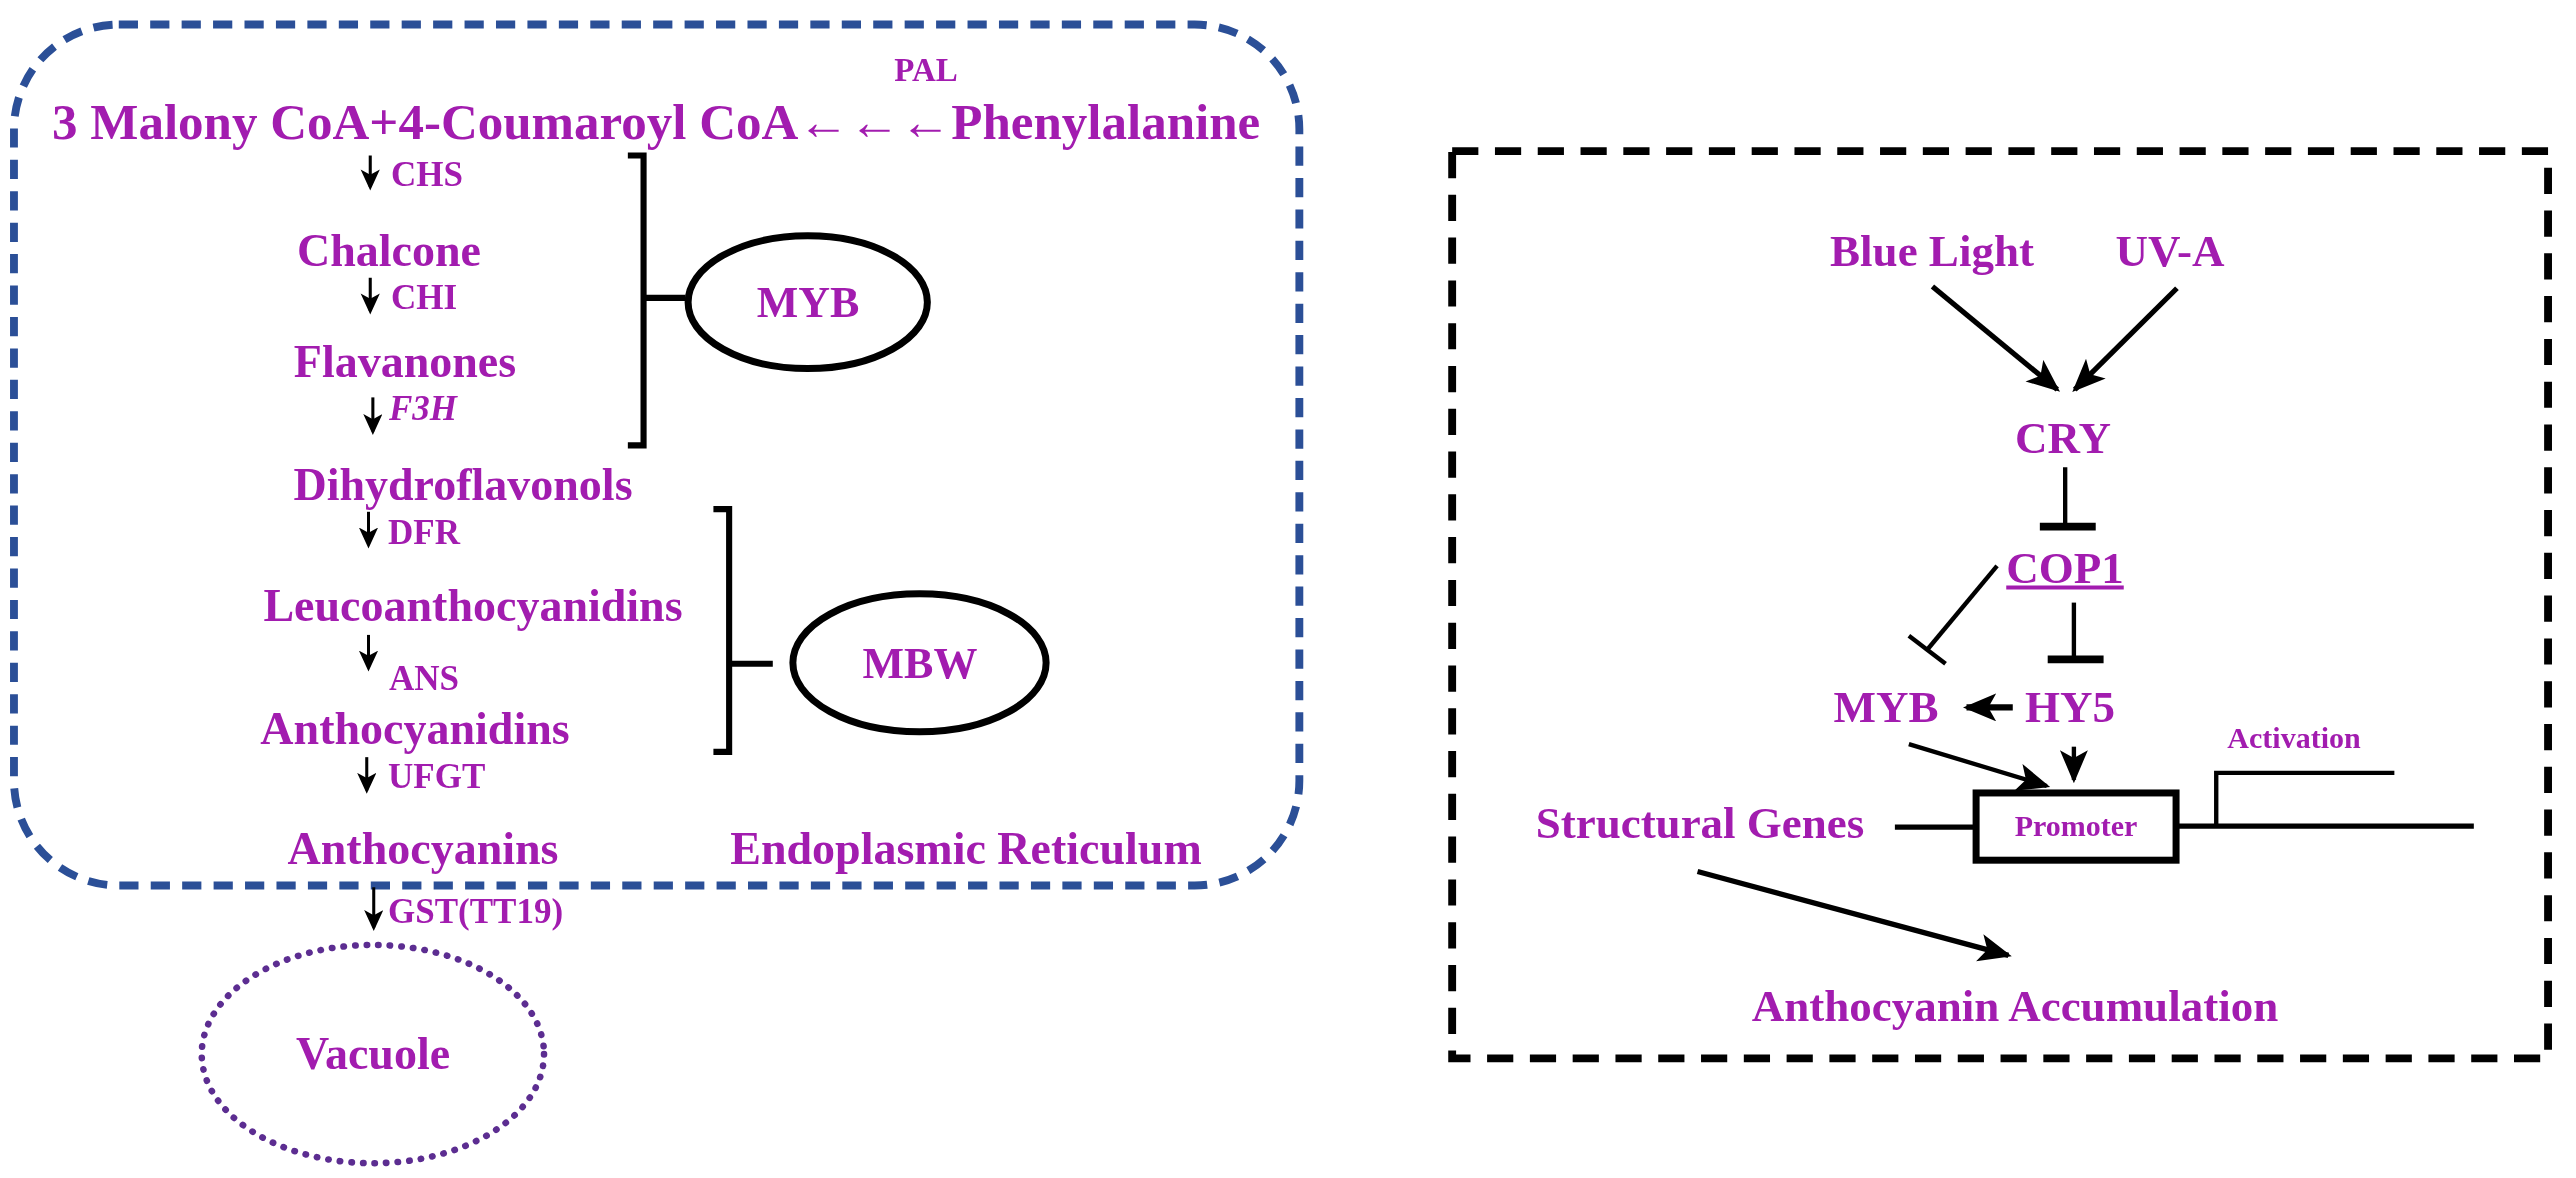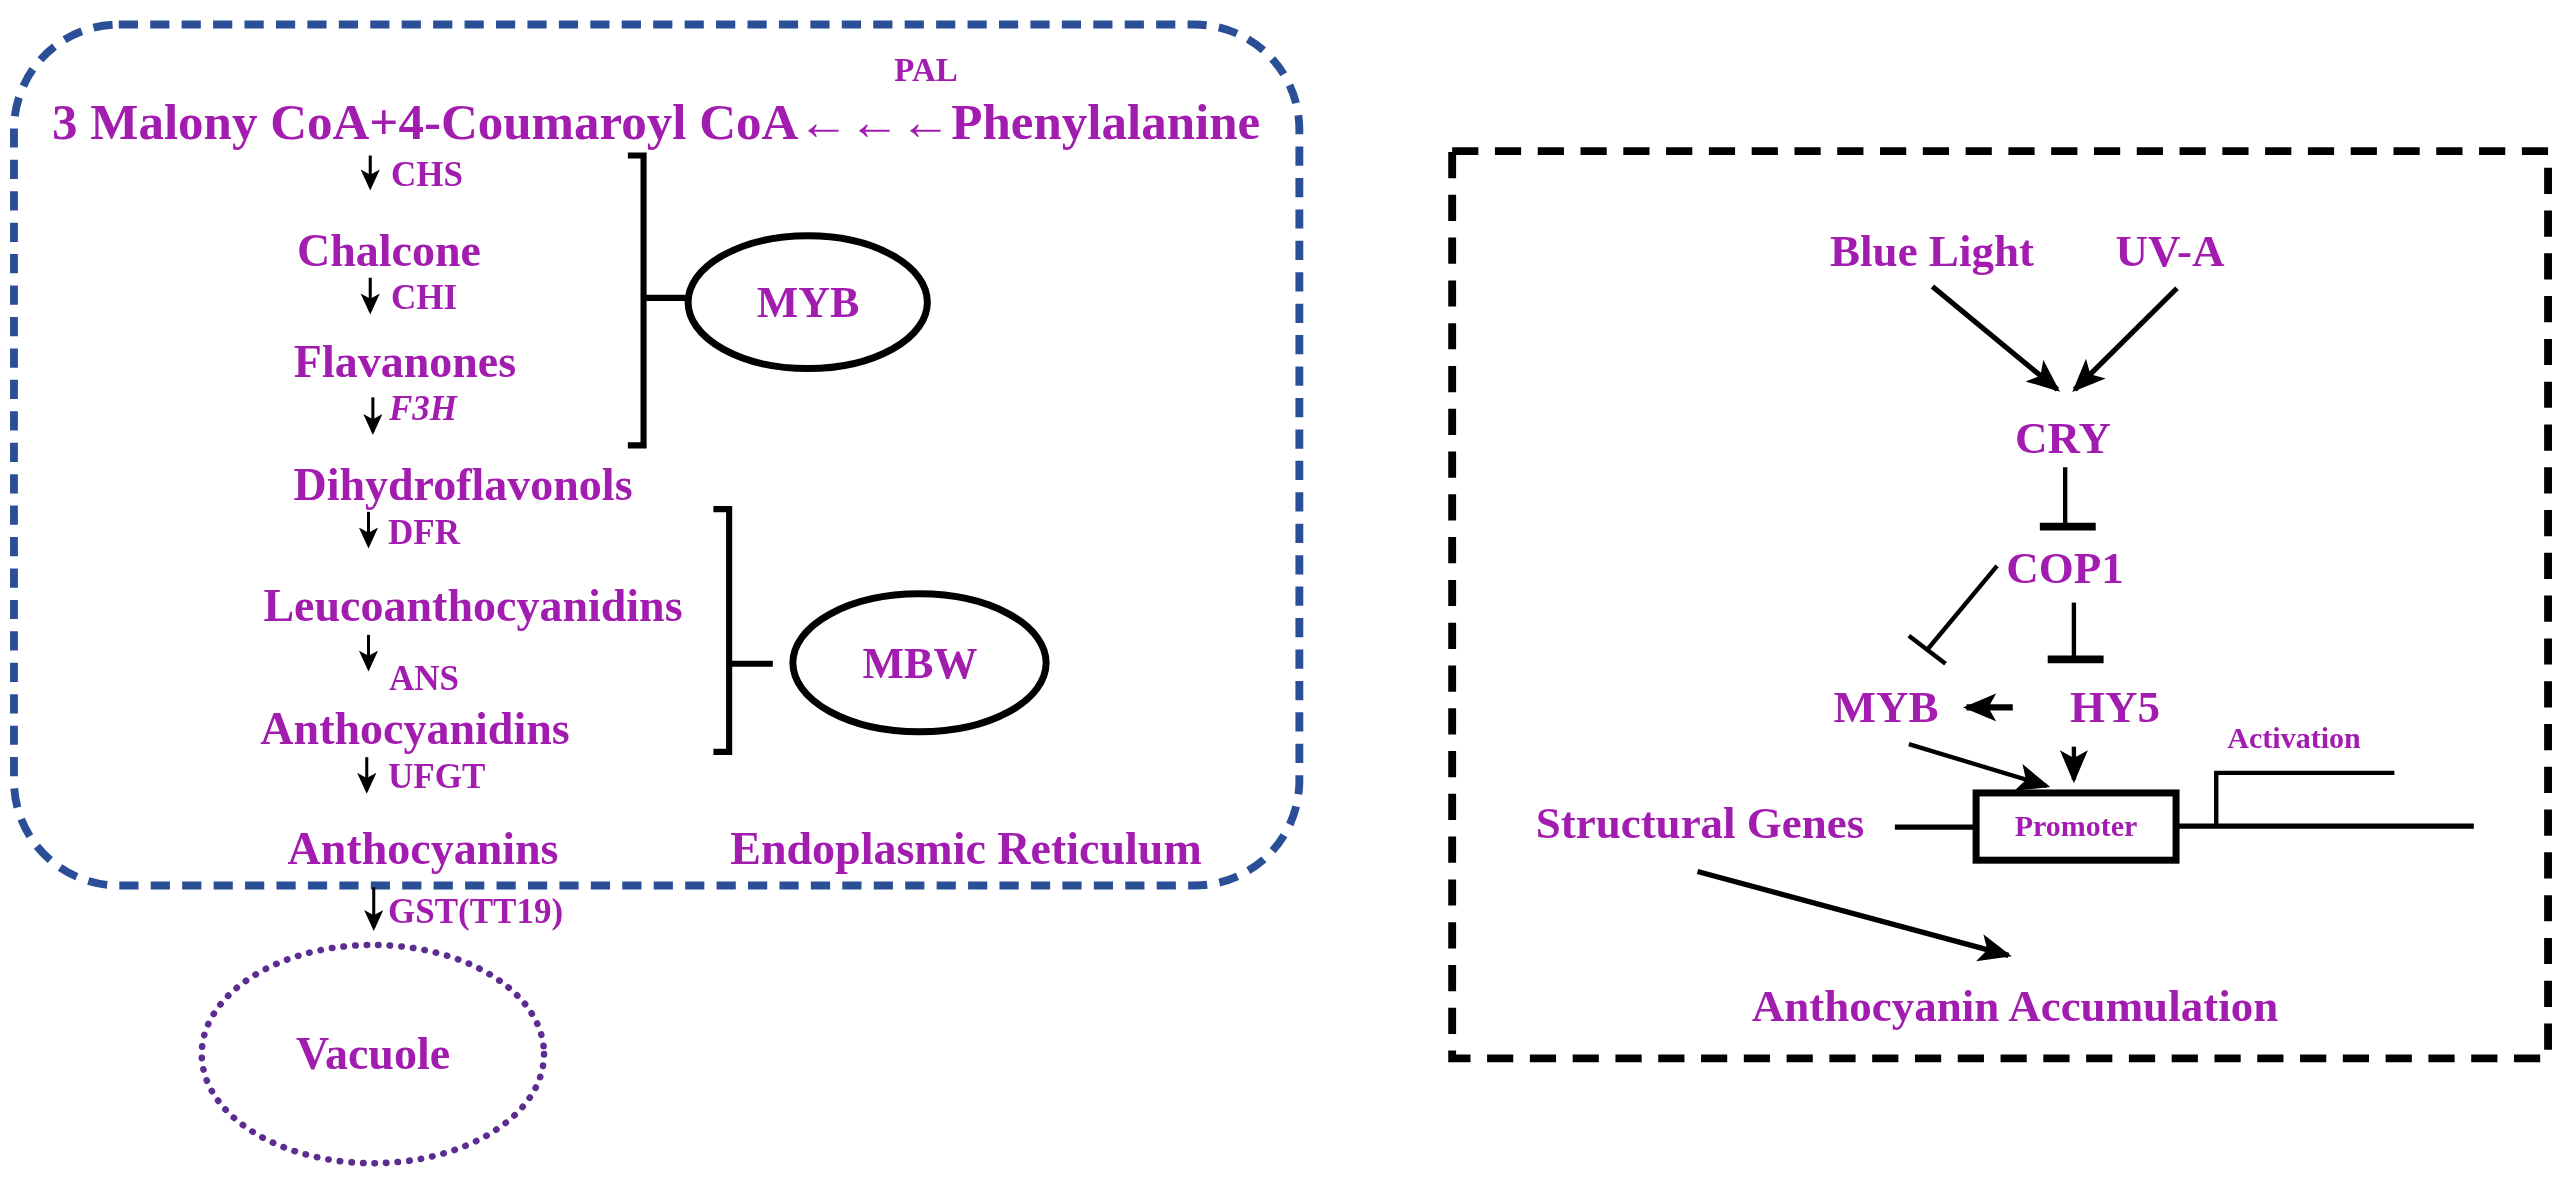--- a/index.html
+++ b/index.html
@@ -107,21 +107,21 @@
   <div class="lbl f53" style="left:966px;top:849px;">Endoplasmic Reticulum</div>
   <div class="lbl anchor-left f40" style="left:388px;top:911px;">GST(TT19)</div>
 
   <div class="lbl f50" style="left:808px;top:303px;">MYB</div>
   <div class="lbl f50" style="left:920px;top:664px;">MBW</div>
   <div class="lbl f53" style="left:373px;top:1054px;">Vacuole</div>
 
   <div class="lbl f52" style="left:1932px;top:251px;">Blue Light</div>
   <div class="lbl f52" style="left:2170px;top:251px;">UV-A</div>
   <div class="lbl f52" style="left:2063px;top:438px;">CRY</div>
-  <div class="lbl f52" style="left:2065px;top:568px;">COP1</div>
+  <div class="lbl f52" style="left:2065px;top:568px;text-decoration:underline;">COP1</div>
   <div class="lbl f52" style="left:1886px;top:707px;">MYB</div>
-  <div class="lbl f52" style="left:2070px;top:707px;margin-left:45px;">HY5</div>
+  <div class="lbl f52" style="left:2070px;top:707px;">HY5</div>
   <div class="lbl f34" style="left:2294px;top:738px;">Activation</div>
   <div class="lbl f34" style="left:2076px;top:826px;">Promoter</div>
   <div class="lbl f52" style="left:1700px;top:823px;">Structural Genes</div>
   <div class="lbl f52" style="left:2015px;top:1006px;">Anthocyanin Accumulation</div>
 </div>
 
 
 </body></html>

